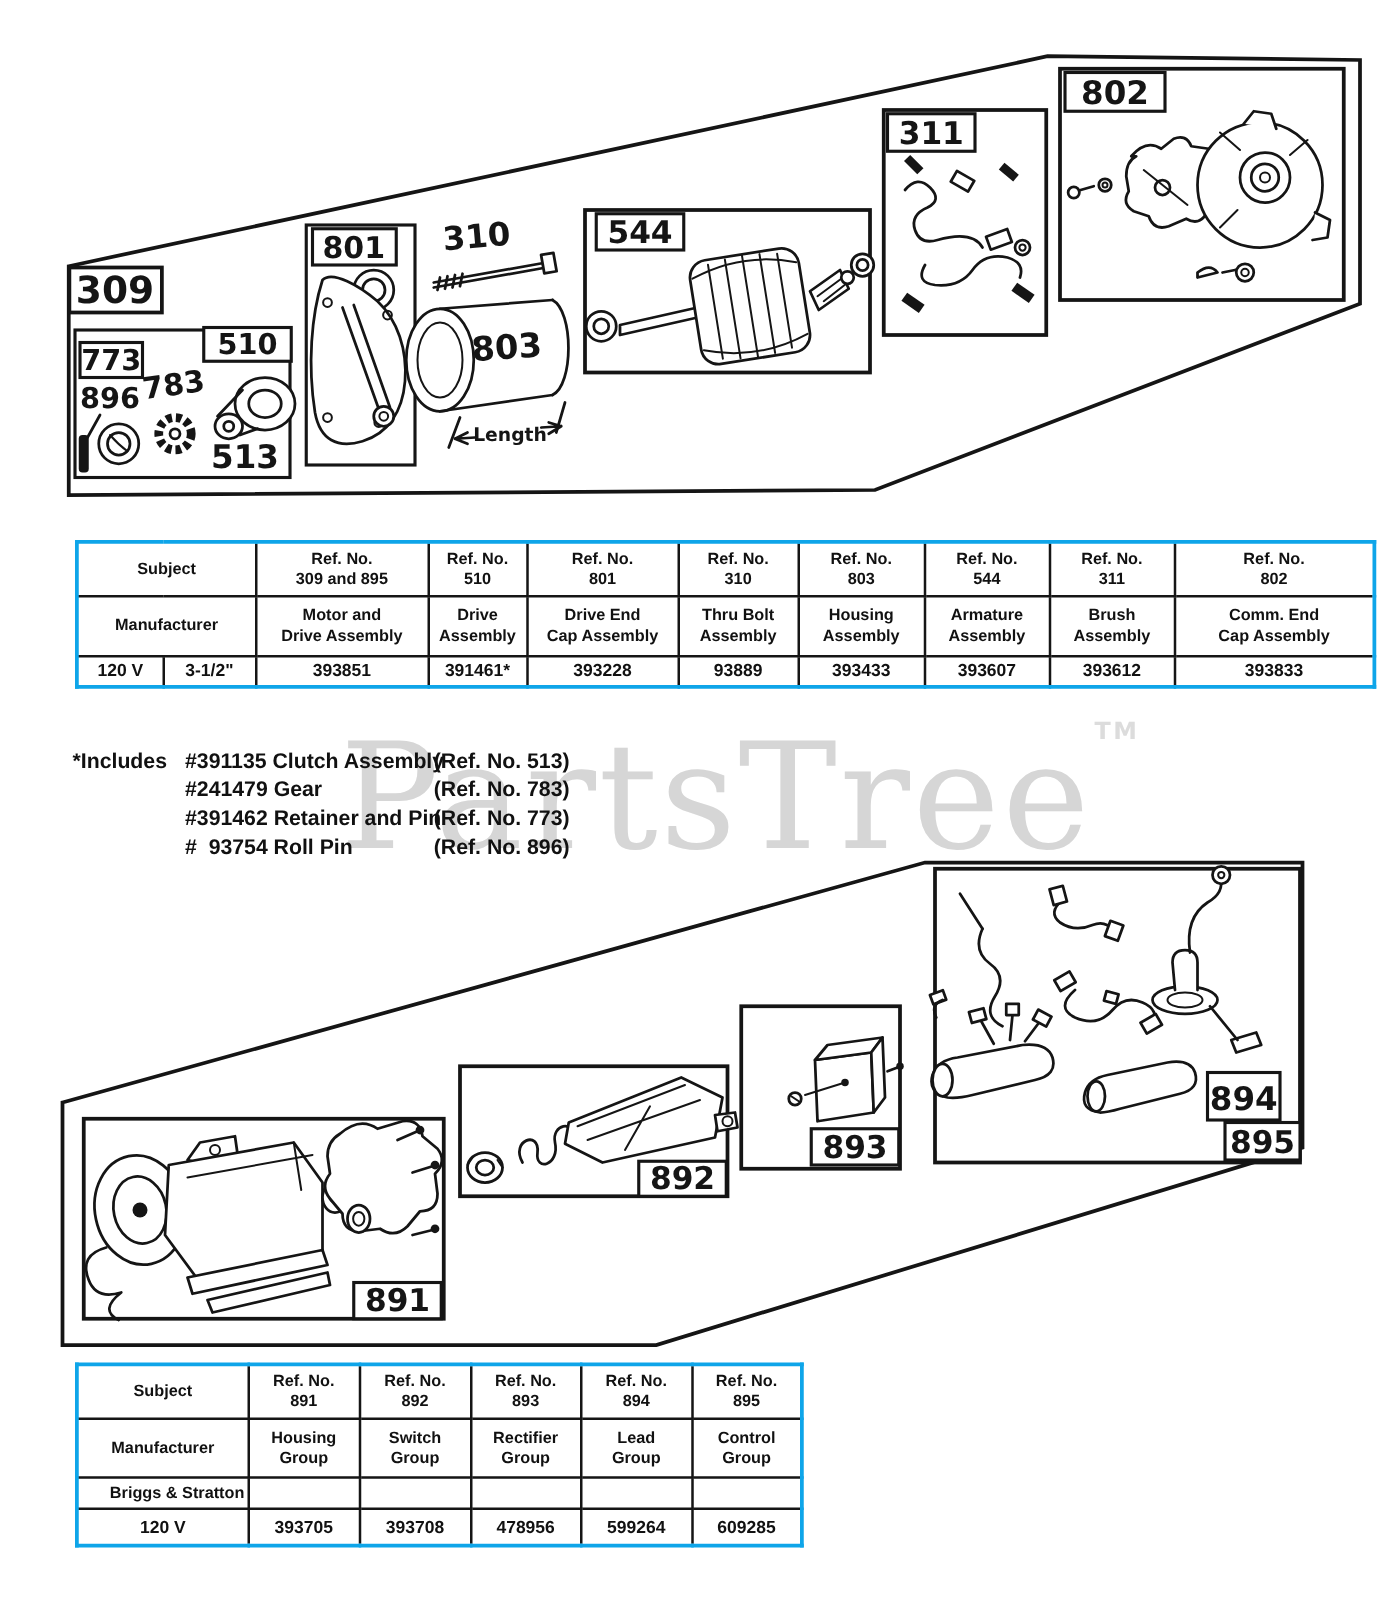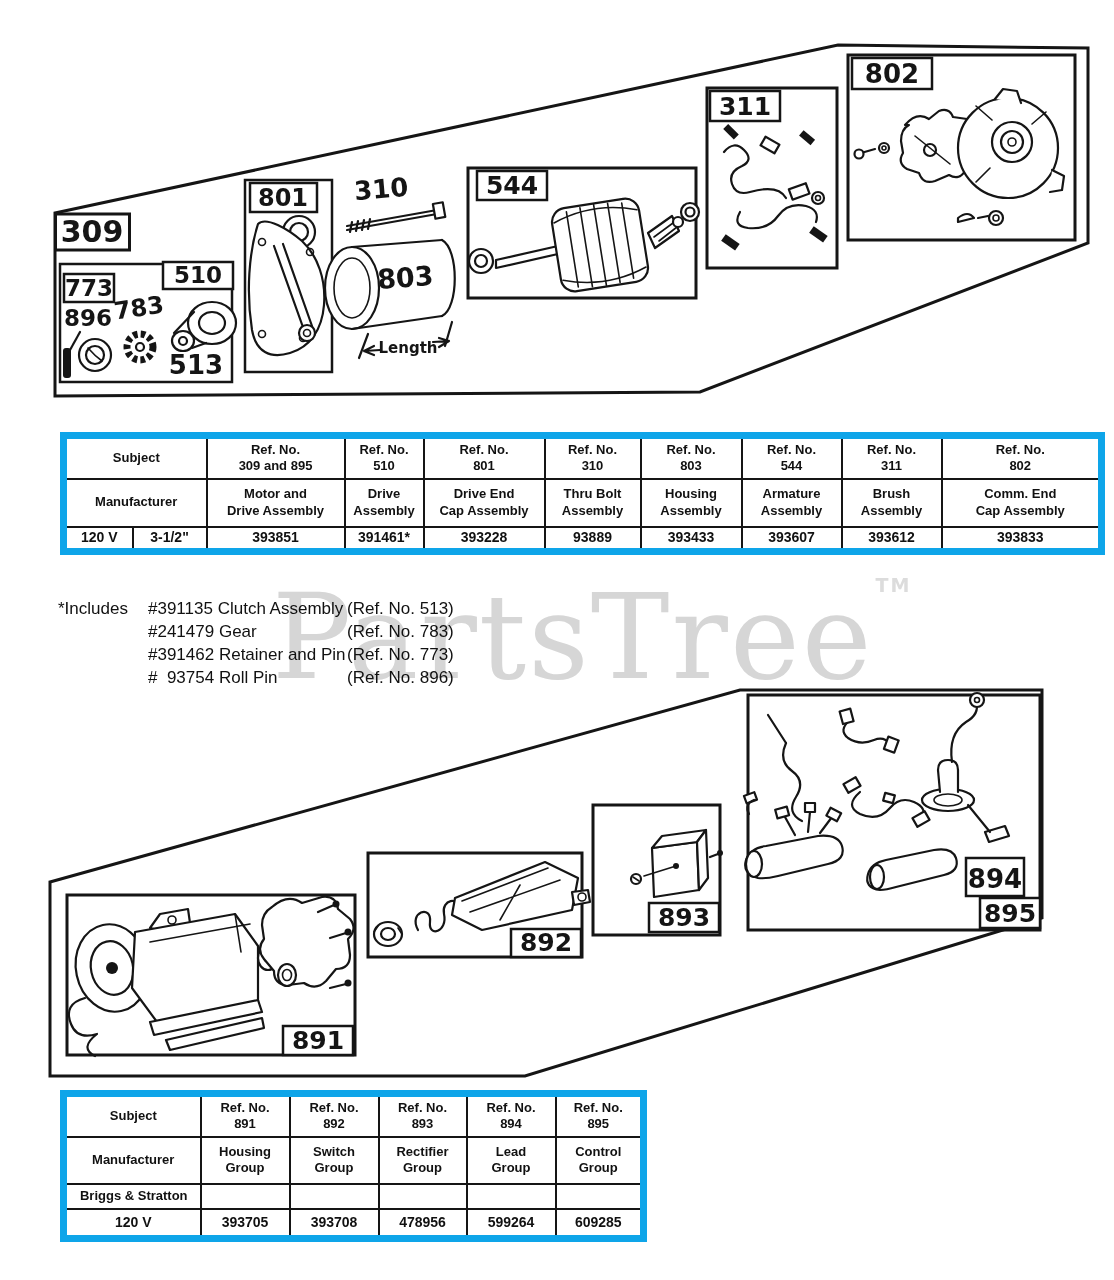--- a/index.html
+++ b/index.html
@@ -18,28 +18,28 @@
   .box3{fill:#fff;stroke:#151515;stroke-width:3px;}
   .nofill{fill:none;stroke:#151515;stroke-width:3px;}
   .ln{fill:none;stroke:#151515;stroke-width:2.2px;stroke-linecap:round;stroke-linejoin:round;}
   .lnf{fill:#fff;stroke:#151515;stroke-width:2.2px;stroke-linecap:round;stroke-linejoin:round;}
   .thin{fill:none;stroke:#151515;stroke-width:1.6px;stroke-linecap:round;}
   .blk{fill:#151515;stroke:none;}
   
   table{position:absolute;border-collapse:collapse;table-layout:fixed;z-index:2;background:#fff;}
   td{border:2px solid #151515;text-align:center;vertical-align:middle;
      font-weight:bold;font-size:13px;line-height:1.25;padding:1px 2px;overflow:hidden;}
-  table{border:7px solid #0ea5e9;}
+  table{border:3px solid #0ea5e9;}
   td.val{font-size:14px;}
-  td.left{text-align:center;padding-left:3px;}
+  td.left{text-align:right;padding-left:3px;}
   .pre{white-space:pre-line;}
   
   .footnote{position:absolute;left:58px;top:597px;z-index:3;
             display:grid;grid-template-columns:77px 212px auto;
-            font-size:17px;font-weight:normal;line-height:23px;}
+            font-size:17px;font-weight:bold;line-height:23px;}
   .fn-part{white-space:pre;margin-left:13px;}
 </style>
 </head>
 <body>
 
 <div class="canvas">
 
   <div class="watermark"><span>PartsTree</span><span class="tm">TM</span></div>
 
   <svg style="top:0" width="1114" height="430" viewBox="0 0 1114 430">

